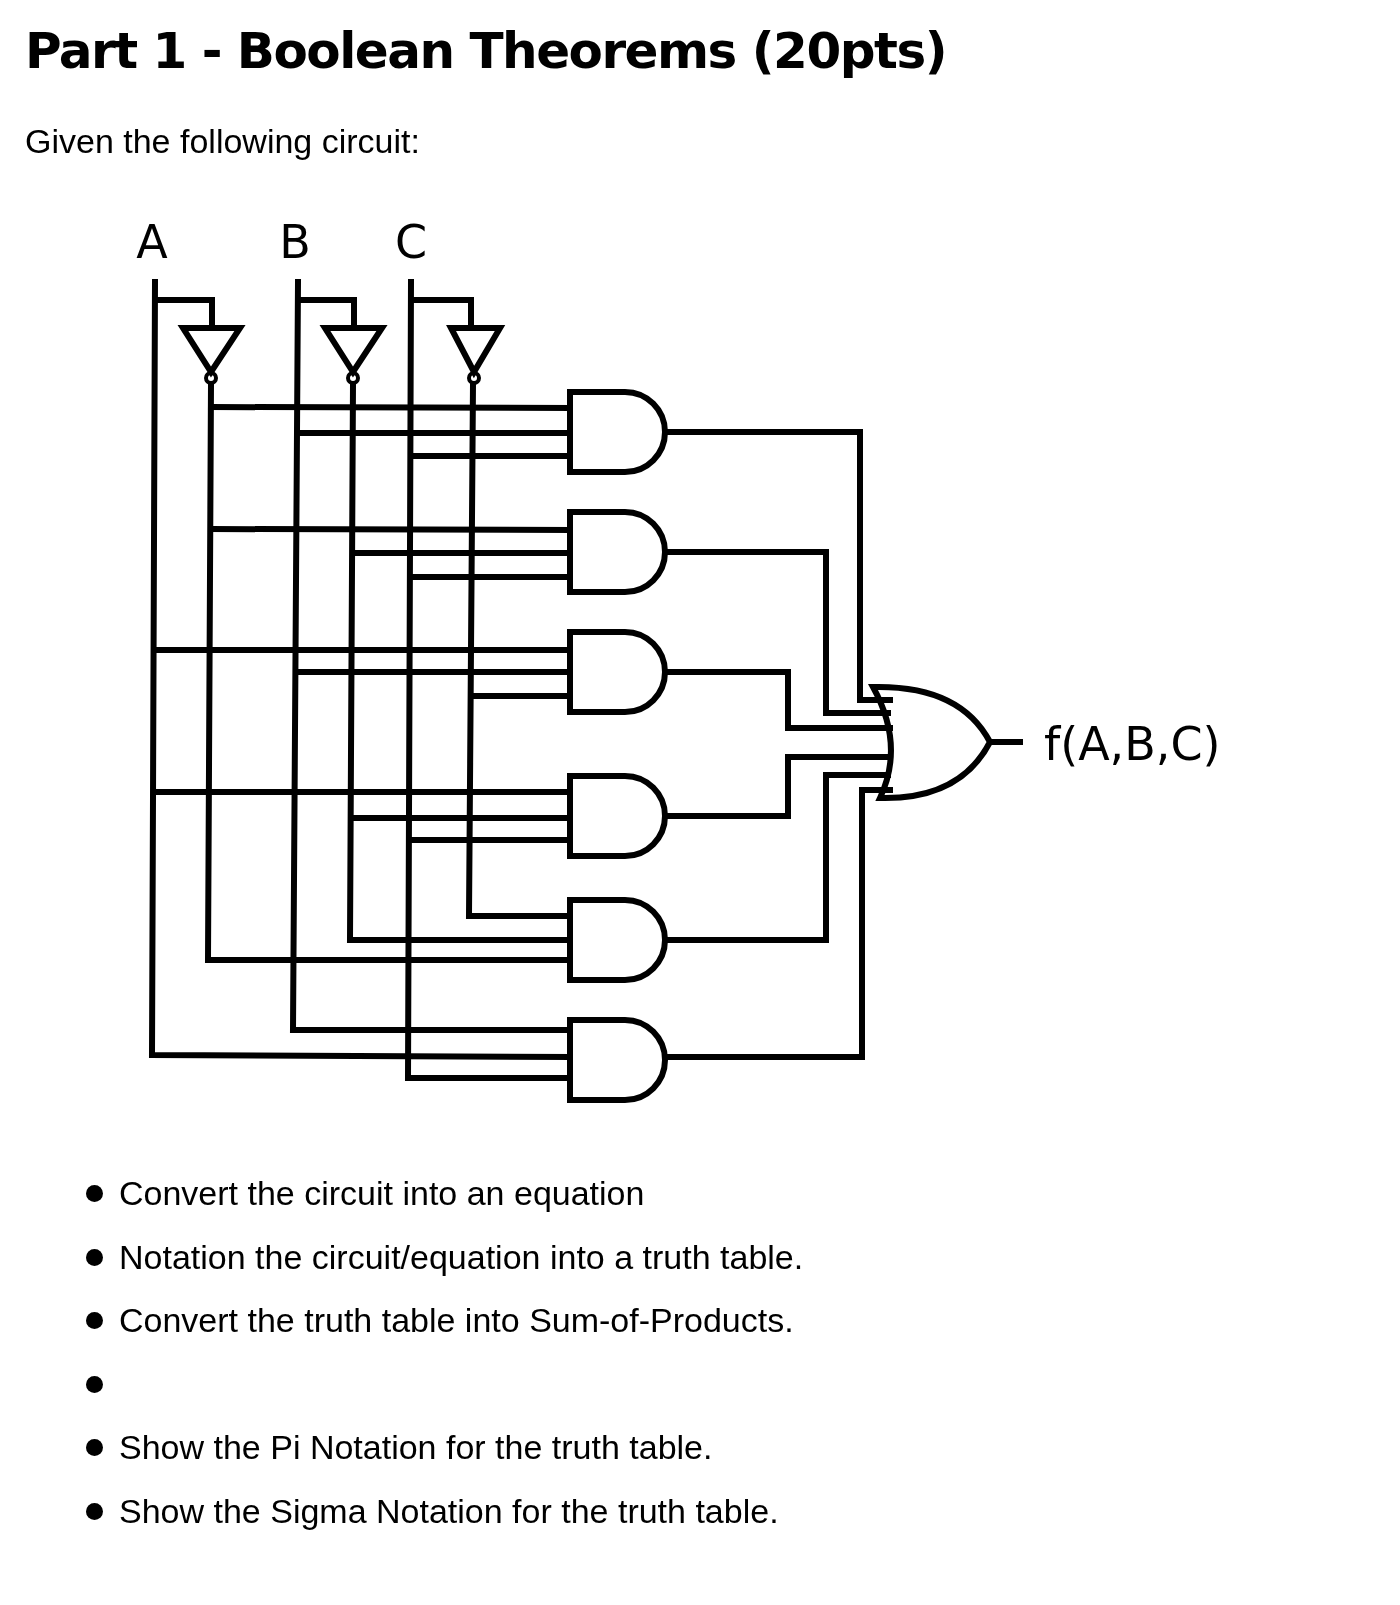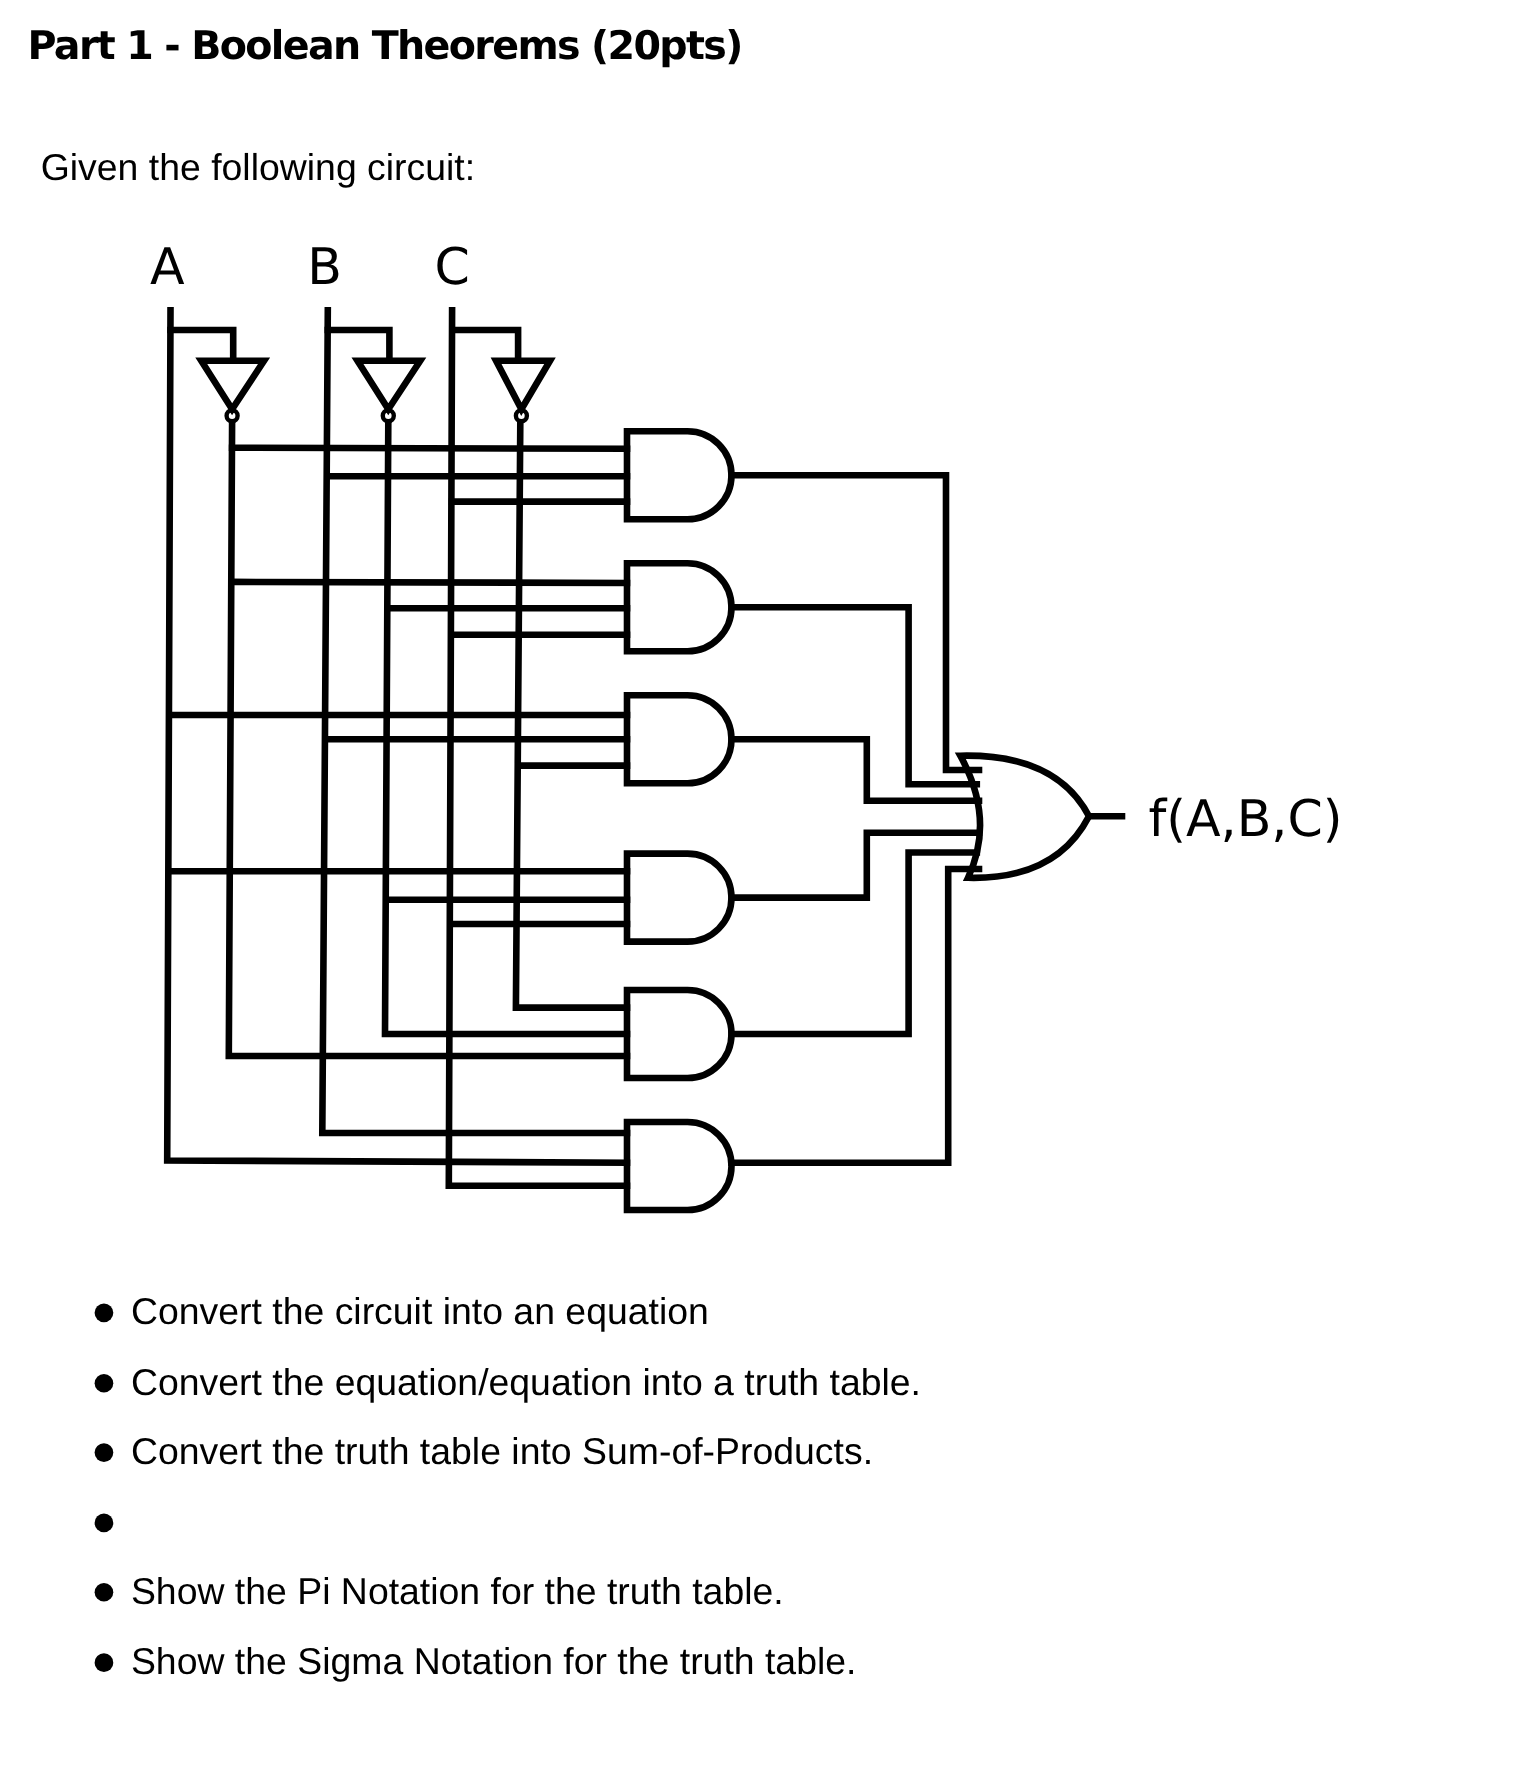--- a/index.html
+++ b/index.html
@@ -1,18 +1,18 @@
 <!DOCTYPE html>
 <html><head>
 <meta charset="utf-8">
 <style>
   html, body { margin:0; padding:0; background:#ffffff; }
   body { width:1400px; height:1605px; position:relative; overflow:hidden; color:#000; }
-  .title { position:absolute; left:25px; top:22px; font-family:"DejaVu Sans", sans-serif; font-weight:bold; font-size:36px; letter-spacing:-1.5px; margin:0; }
-  .intro { position:absolute; left:25px; top:122px; font-family:"Liberation Sans", sans-serif; font-size:34px; margin:12px;text-align:center; }
+  .title { position:absolute; left:25px; top:22px; font-family:"DejaVu Sans", sans-serif; font-weight:bold; font-size:50px; letter-spacing:-1.5px; margin:0; }
+  .intro { position:absolute; left:25px; top:122px; font-family:"Liberation Sans", sans-serif; font-size:34px; margin:0;text-align:center; }
   svg.circuit { position:absolute; left:0; top:0; }
   ul.tasks { position:absolute; left:0; top:1170px; margin:0; padding:0; list-style:none; font-family:"Liberation Sans", sans-serif; font-size:34px; }
   ul.tasks li { position:relative; height:63.5px; padding-left:119px; line-height:46px; }
   ul.tasks li .bullet { position:absolute; left:86px; top:15px; width:17px; height:17px; border-radius:50%; background:#000; }
 </style>
 </head>
 <body>
 
 <h1 class="title">Part 1 - Boolean Theorems (20pts)</h1>
 <p class="intro">Given the following circuit:</p>
@@ -84,18 +84,18 @@
     </g>
 
     <path d="M873,687 Q905,745 880,798 Q960,800 990,742 Q960,685 873,687 Z"></path>
     <line x1="990" y1="742" x2="1020" y2="742"></line>
     <text x="1044" y="760" font-family="DejaVu Sans, sans-serif" font-size="46" fill="#000" stroke="none">f(A,B,C)</text>
   </g>
 </svg>
 
 <ul class="tasks">
   <li><span class="bullet"></span><span>Convert the circuit into an equation</span></li>
-  <li><span class="bullet"></span><span>Convert the equation/equation into a truth table.</span></li>
+  <li><span class="bullet"></span><span>Notation the circuit/equation into a truth table.</span></li>
   <li><span class="bullet"></span><span>Convert the truth table into Sum-of-Products.</span></li>
   <li><span class="bullet"></span></li>
   <li><span class="bullet"></span><span>Show the Pi Notation for the truth table.</span></li>
   <li><span class="bullet"></span><span>Show the Sigma Notation for the truth table.</span></li>
 </ul>
 
 </body></html>

